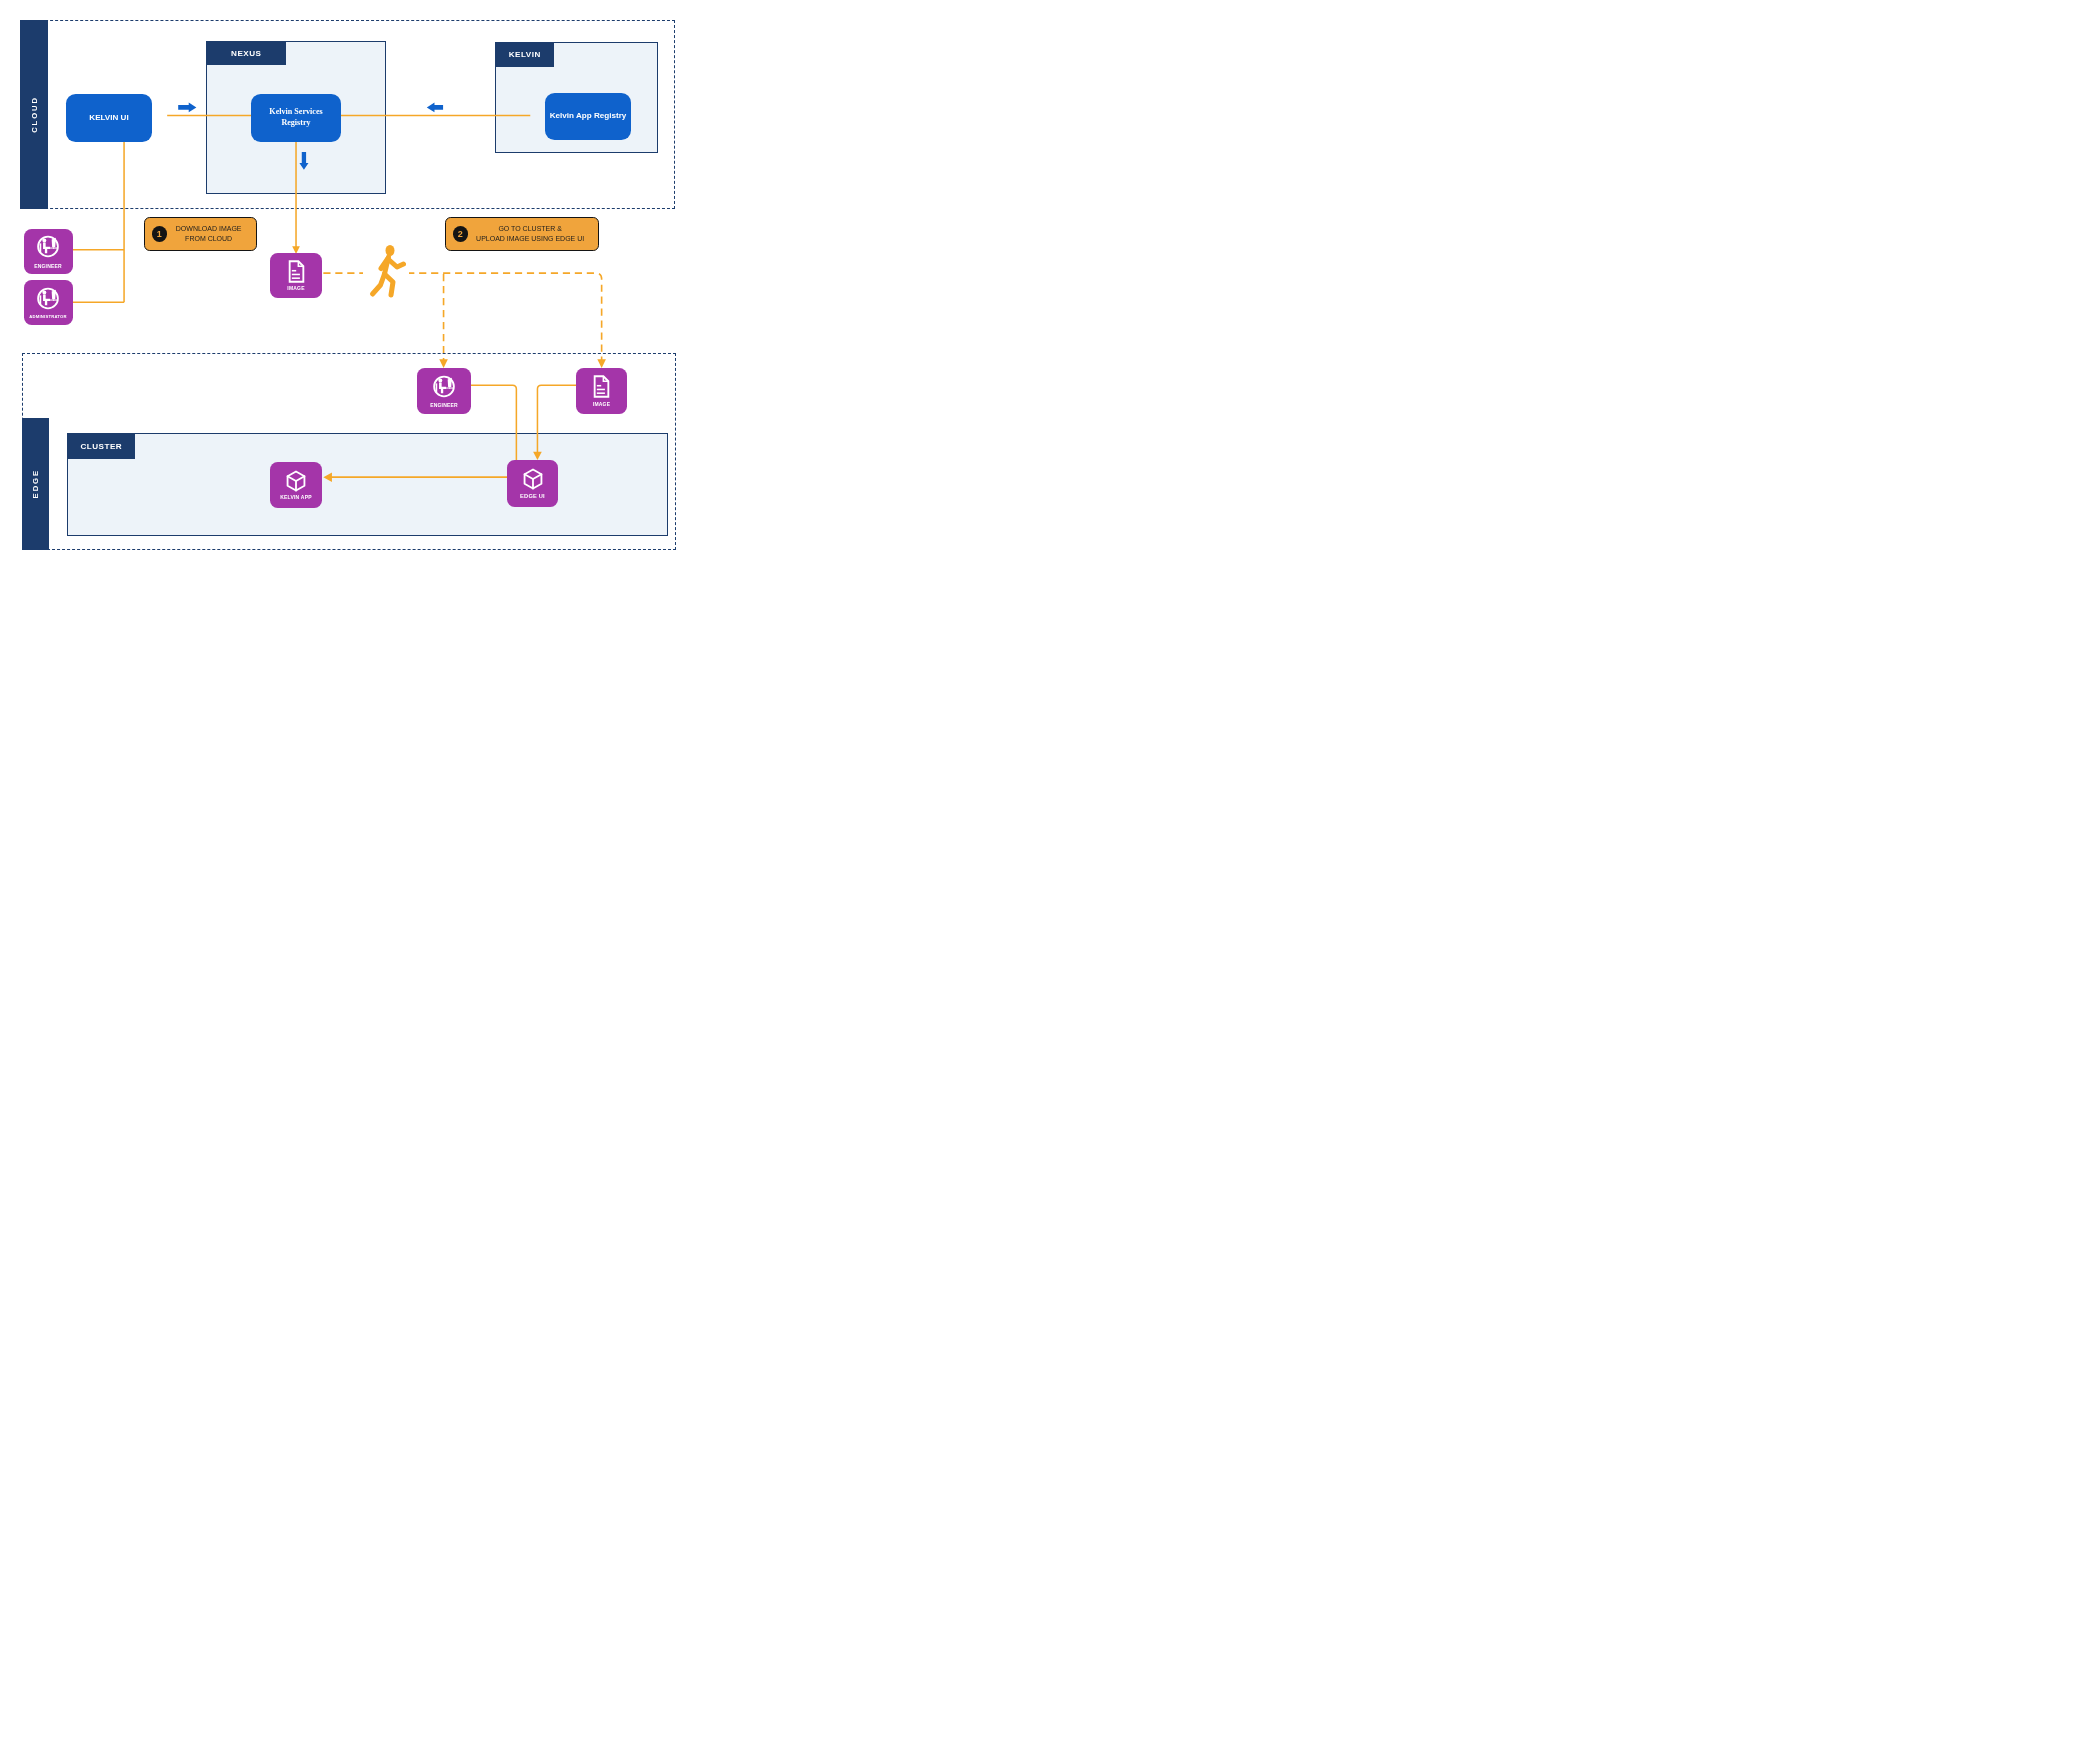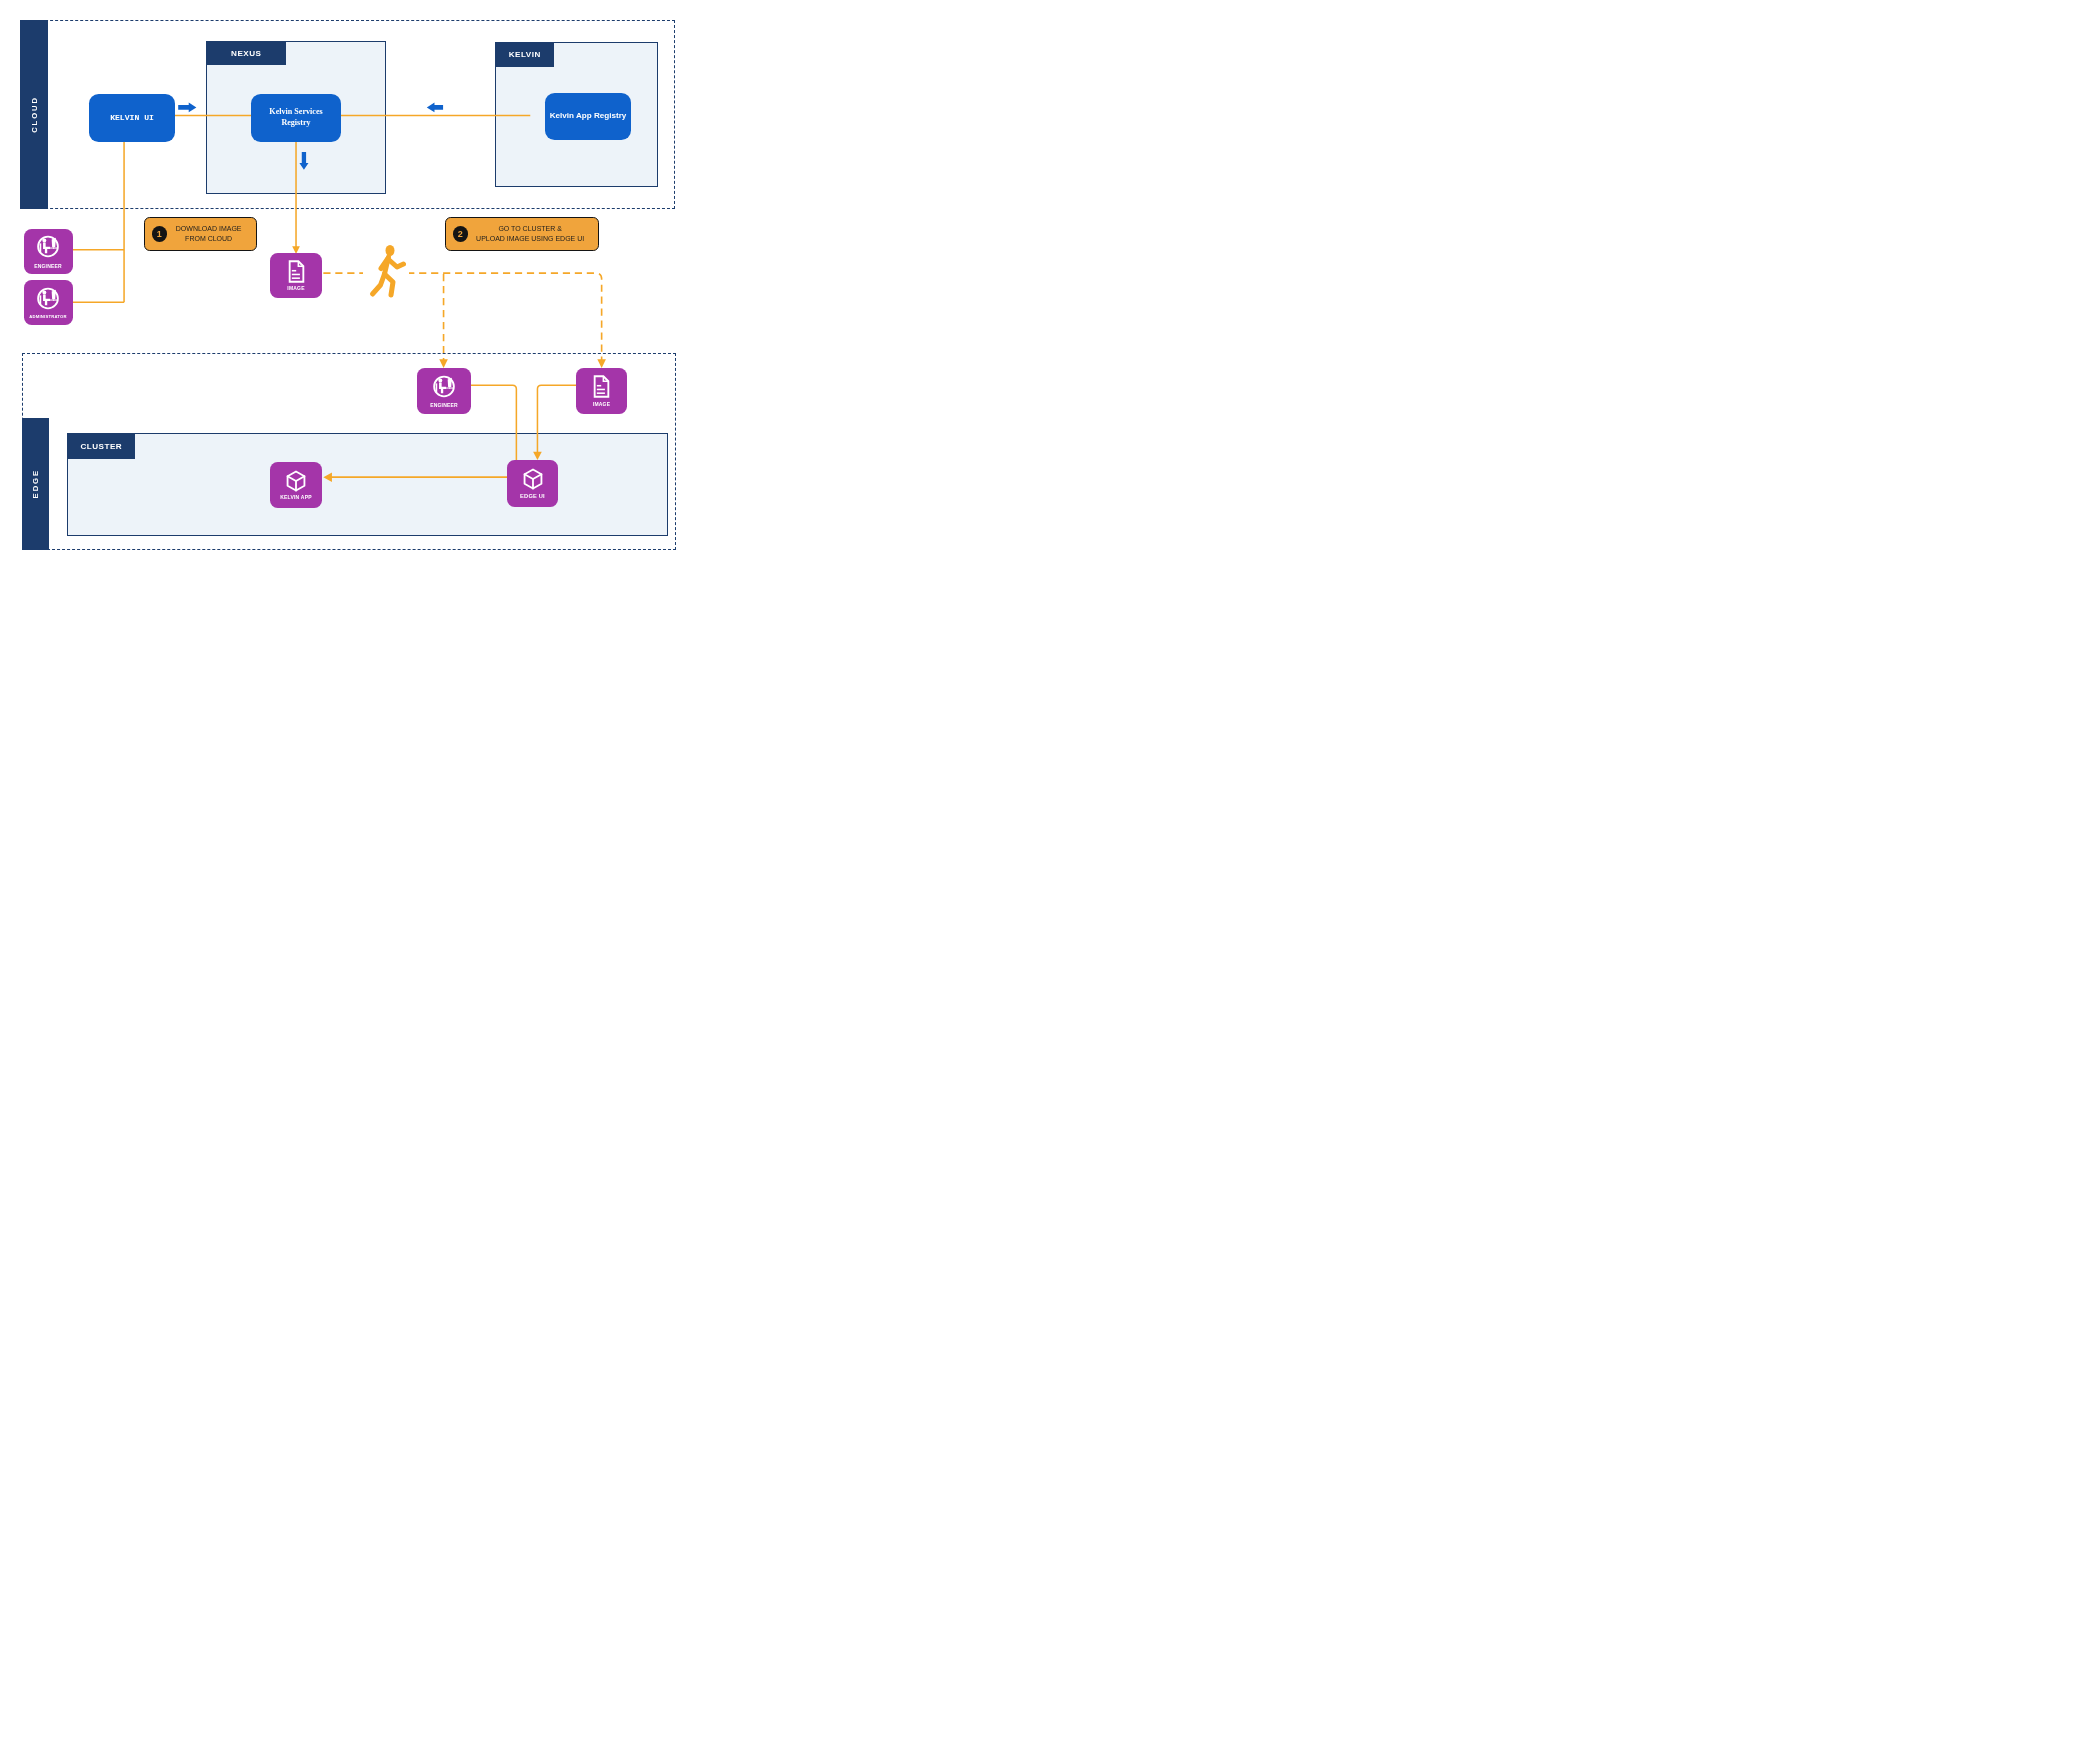--- a/index.html
+++ b/index.html
@@ -60,21 +60,21 @@
   <div class="zone-bar" style="left:21.5px;top:418px;width:27px;height:132px;">
     <span>EDGE</span>
   </div>
 
   <div class="subbox" style="left:206px;top:41px;width:180px;height:153px;">
     <div class="subbox-tab" style="width:80px;height:24px;">
       <span>NEXUS</span>
     </div>
   </div>
 
-  <div class="subbox" style="left:495px;top:42px;width:163px;height:145px;">
+  <div class="subbox" style="left:495px;top:42px;width:163px;height:111px;">
     <div class="subbox-tab" style="width:59px;height:25px;">
       <span>KELVIN</span>
     </div>
   </div>
 
   <div class="subbox" style="left:67px;top:433px;width:601px;height:103px;">
     <div class="subbox-tab" style="width:68px;height:26px;">
       <span>CLUSTER</span>
     </div>
   </div>
@@ -99,21 +99,21 @@
     <path d="M1204,804 H1130 Q1122,804 1122,812 V946" stroke="#F5A728" stroke-width="3.2" fill="none"></path>
     <polygon points="1122,960 1113,943 1131,943" fill="#F5A728"></polygon>
     <path d="M1060,996 H691" stroke="#F5A728" stroke-width="3.6" fill="none"></path>
     <polygon points="675,996 693,986 693,1006" fill="#F5A728"></polygon>
 
     <polygon points="372,219 394,219 394,214 410,224 394,234 394,229 372,229" fill="#0F62CC"></polygon>
     <polygon points="925,219 907,219 907,214 891,224 907,234 907,229 925,229" fill="#0F62CC"></polygon>
     <polygon points="630,317 639,317 639,340 644,340 634.5,354 625,340 630,340" fill="#0F62CC"></polygon>
   </svg>
 
-  <div class="bluenode" style="left:89px;top:94px;width:86px;height:48px;font-family:Liberation Mono, monospace;">
+  <div class="bluenode" style="left:66px;top:94px;width:86px;height:48px;">
     <span>KELVIN UI</span>
   </div>
   <div class="bluenode" style="left:251px;top:94px;width:90px;height:48px;font-family:Liberation Serif, serif;">
     <span>Kelvin Services Registry</span>
   </div>
   <div class="bluenode" style="left:545px;top:93px;width:86px;height:47px;">
     <span>Kelvin App Registry</span>
   </div>
 
   <div class="purplenode" style="left:23.5px;top:229px;width:49px;height:45px;">

